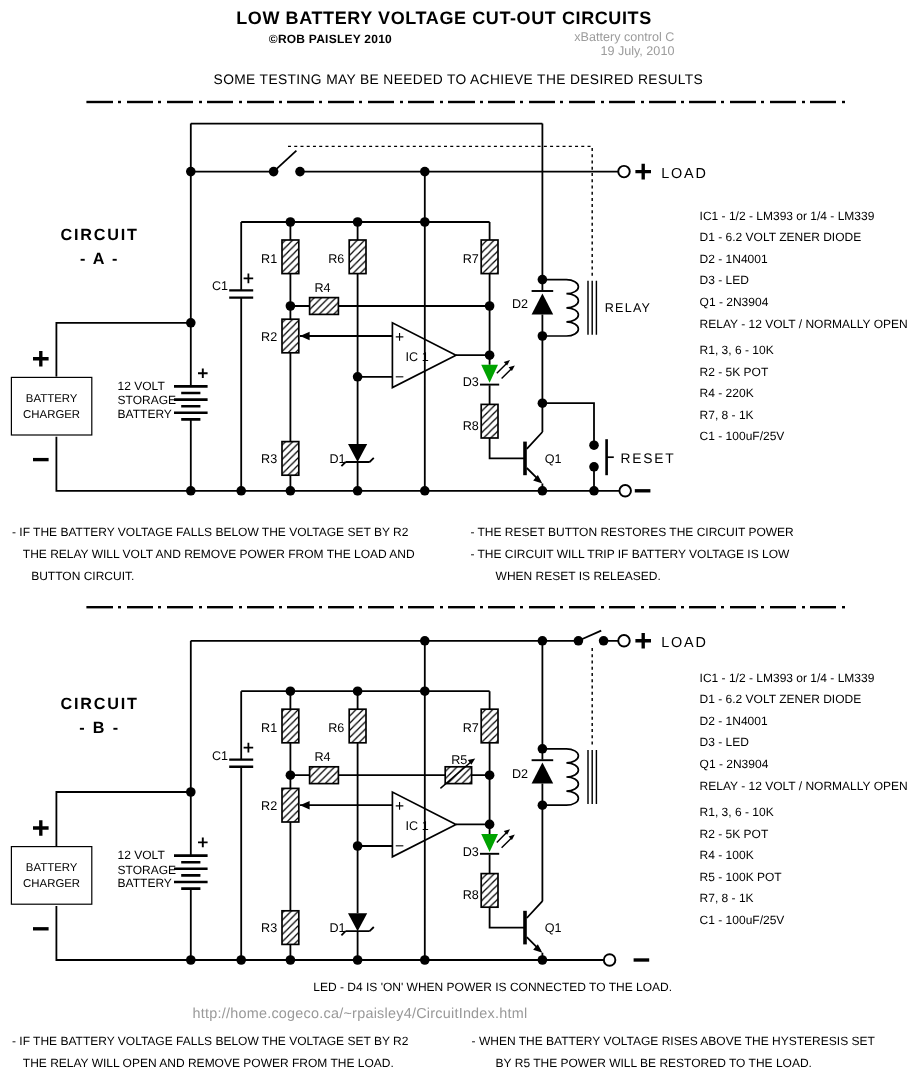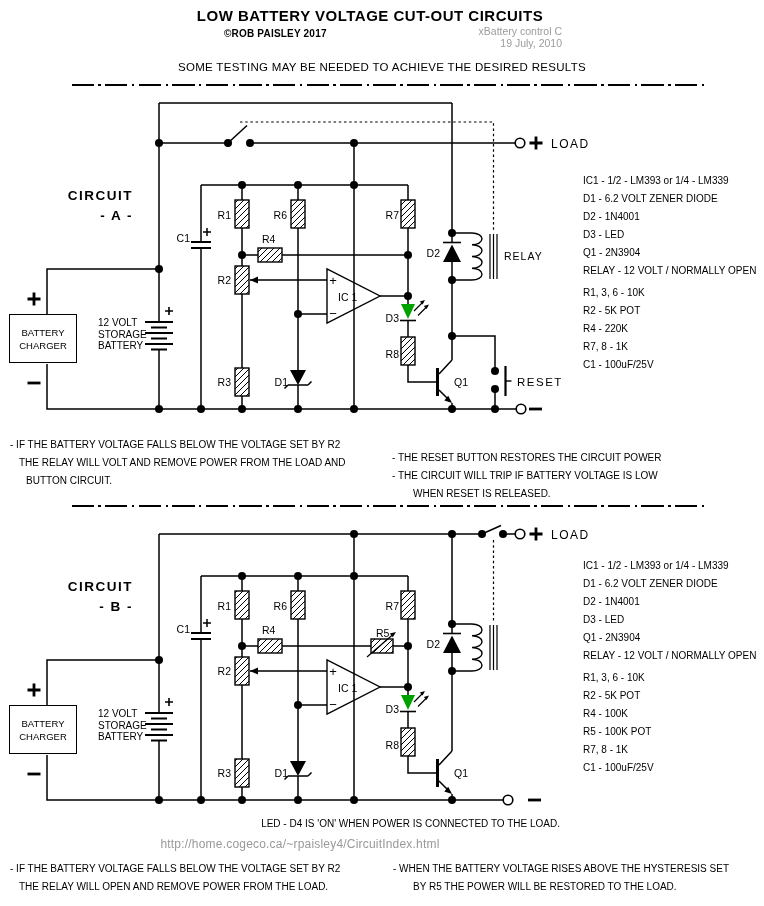--- a/index.html
+++ b/index.html
@@ -4,21 +4,21 @@
 <style>
   html,body{margin:0;padding:0;background:#fff;}
   .page{position:relative;width:764px;height:906px;background:#fff;overflow:hidden;
         font-family:"Liberation Sans",sans-serif;color:#000;}
   .abs{position:absolute;}
   .t-title{left:0;top:7px;width:740px;text-align:center;font-size:15px;font-weight:bold;letter-spacing:.5px;}
   .t-copy{left:224px;top:28px;font-size:10px;font-weight:bold;letter-spacing:.2px;}
   .t-mark{left:362px;top:25px;width:200px;text-align:right;font-size:10.5px;line-height:12px;color:#9c9c9c;}
   .t-sub{left:0;top:61px;width:764px;text-align:center;font-size:11.5px;letter-spacing:.3px;}
   .divider{height:2px;background:repeating-linear-gradient(90deg,#000 0 22px,transparent 22px 26.5px,#000 26.5px 29px,transparent 29px 33.5px);}
-  .circuit-name{width:100px;text-align:right;font-size:13.5px;font-weight:bold;letter-spacing:1.5px;line-height:20px;}
+  .circuit-name{width:100px;text-align:center;font-size:13.5px;font-weight:bold;letter-spacing:1.5px;line-height:20px;}
   .charger{width:66px;height:47px;border:1.6px solid #000;background:#fff;text-align:center;font-size:9.5px;line-height:13px;display:flex;flex-direction:column;justify-content:center;}
   .batt-label{font-size:10px;line-height:11.5px;}
   .parts{width:210px;font-size:10px;line-height:18px;white-space:nowrap;}
   .grp{margin-top:4px;}
   .note{font-size:10px;line-height:18px;white-space:nowrap;}
   .ind1{padding-left:9px;} .ind2{padding-left:16px;} .ind3{padding-left:21px;} .ind4{padding-left:20px;}
   .led-note{left:120px;top:815px;width:440px;text-align:right;font-size:10px;line-height:18px;}
   .url{left:100px;top:836px;width:400px;text-align:center;font-size:12px;color:#999;letter-spacing:.2px;line-height:16px;}
   svg text{font-family:"Liberation Sans",sans-serif;}
 </style>
@@ -286,21 +286,21 @@
         <text x="454" y="777">Q1</text>
         <text x="338" y="692">IC 1</text>
         <text x="333" y="676" text-anchor="middle" font-size="13">+</text>
         <text x="333" y="709" text-anchor="middle" font-size="13">−</text>
         <text x="551" y="539" font-size="12" style="letter-spacing:1.5px">LOAD</text>
       </g>
     </g>
   </svg>
 
   <div class="abs t-title">LOW BATTERY VOLTAGE CUT-OUT CIRCUITS</div>
-  <div class="abs t-copy">©ROB PAISLEY 2017</div>
+  <div class="abs t-copy">©ROB PAISLEY 2010</div>
   <div class="abs t-mark">
     <div>xBattery control C</div>
     <div>19 July, 2010</div>
   </div>
   <div class="abs t-sub">SOME TESTING MAY BE NEEDED TO ACHIEVE THE DESIRED RESULTS</div>
   <div class="abs divider" style="left:72px;top:84px;width:635px;"></div>
   <div class="abs divider" style="left:72px;top:505px;width:635px;"></div>
 
   <div class="abs circuit-name" style="left:33px;top:186px;">
     <div>CIRCUIT</div>
@@ -326,21 +326,21 @@
     <div>R2 - 5K POT</div>
     <div>R4 - 220K</div>
     <div>R7, 8 - 1K</div>
     <div>C1 - 100uF/25V</div>
   </div>
   <div class="abs note" style="left:10px;top:436px;">
     <div>- IF THE BATTERY VOLTAGE FALLS BELOW THE VOLTAGE SET BY R2</div>
     <div class="ind1">THE RELAY WILL VOLT AND REMOVE POWER FROM THE LOAD AND</div>
     <div class="ind2">BUTTON CIRCUIT.</div>
   </div>
-  <div class="abs note" style="left:392px;top:449px;">
+  <div class="abs note" style="left:392px;top:436px;">
     <div>- THE RESET BUTTON RESTORES THE CIRCUIT POWER</div>
     <div>- THE CIRCUIT WILL TRIP IF BATTERY VOLTAGE IS LOW</div>
     <div class="ind3">WHEN RESET IS RELEASED.</div>
   </div>
 
   <div class="abs circuit-name" style="left:33px;top:577px;">
     <div>CIRCUIT</div>
     <div>- B -</div>
   </div>
   <div class="abs charger" style="left:9px;top:705px;">

